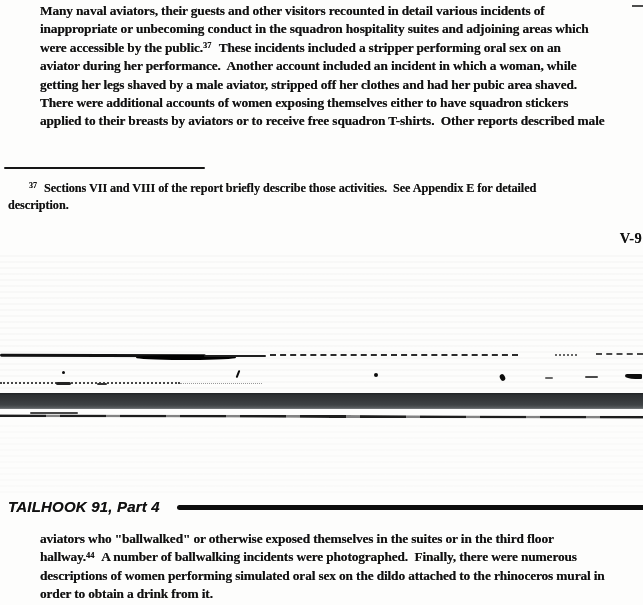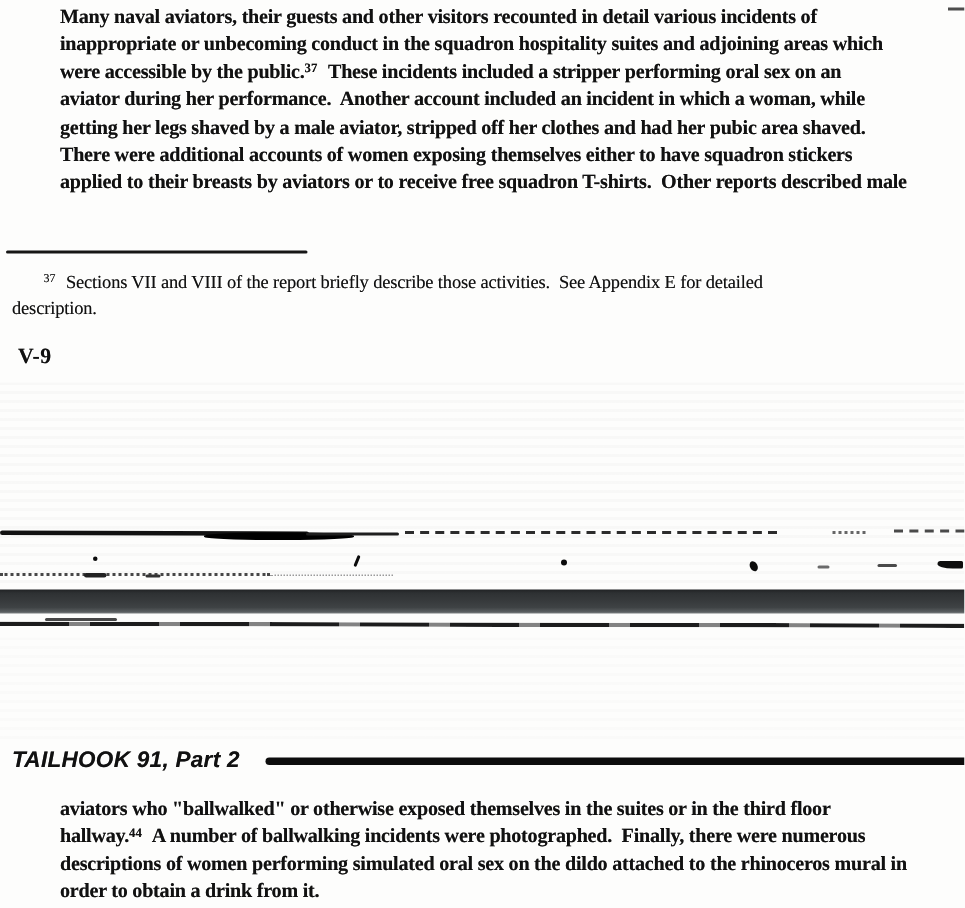--- a/index.html
+++ b/index.html
@@ -43,33 +43,33 @@
     top:-0.45em;
     vertical-align:baseline;
     letter-spacing:0;
     padding:0 1px 0 0;
   }
   .footnote{
     position:absolute;left:8px;top:180px;
     white-space:pre;
     font-size:12.3px;
     line-height:16.6px;
-    font-weight:normal;
+    font-weight:bold;
     letter-spacing:-0.1px;
     text-indent:21px;
     text-shadow:0 0 .35px rgba(0,0,0,.5);
   }
   .footnote sup.fnref{font-size:8px;}
   .fn-rule{
     position:absolute;left:4px;top:167px;width:201px;height:2px;
     background:#161616;border-radius:1px;
   }
   .page-number{
     position:absolute;left:12px;top:230px;width:630px;
-    text-align:left;
+    text-align:right;
     font-size:14.5px;font-weight:bold;letter-spacing:.3px;
     text-shadow:0 0 .4px rgba(0,0,0,.55);
   }
 
   
   .art{position:absolute;pointer-events:none;}
   .dash-tr{left:632px;top:5px;width:11px;height:2px;background:#4d4d4d;}
   .ragA-1{left:0;top:354px;width:206px;height:3px;background:#121212;border-radius:2px;transform:rotate(.2deg);}
   .ragA-blob{left:136px;top:355px;width:100px;height:5px;background:#000;border-radius:45%;}
   .ragA-2{left:204px;top:355px;width:62px;height:2px;background:#1f1f1f;border-radius:1px;}
@@ -147,19 +147,19 @@
 <div class="art spk-6"></div>
 <div class="art spk-7"></div>
 <div class="art ragB-1"></div>
 <div class="art ragB-2"></div>
 <div class="art ragB-blob1"></div>
 <div class="art ragB-blob2"></div>
 <div class="art divider-bar"></div>
 <div class="art under-line-extra"></div>
 <div class="art under-line"></div>
 
-<div class="running-header">TAILHOOK 91, Part 2</div>
+<div class="running-header">TAILHOOK 91, Part 4</div>
 <div class="header-rule"></div>
 
 <p class="body-text para-bottom"><span>aviators who "ballwalked" or otherwise exposed themselves in the suites or in the third floor
 hallway.</span><sup class="fnref">44</sup><span>  A number of ballwalking incidents were photographed.  Finally, there were numerous
 descriptions of women performing simulated oral sex on the dildo attached to the rhinoceros mural in
 order to obtain a drink from it.</span></p>
 
 </body></html>

